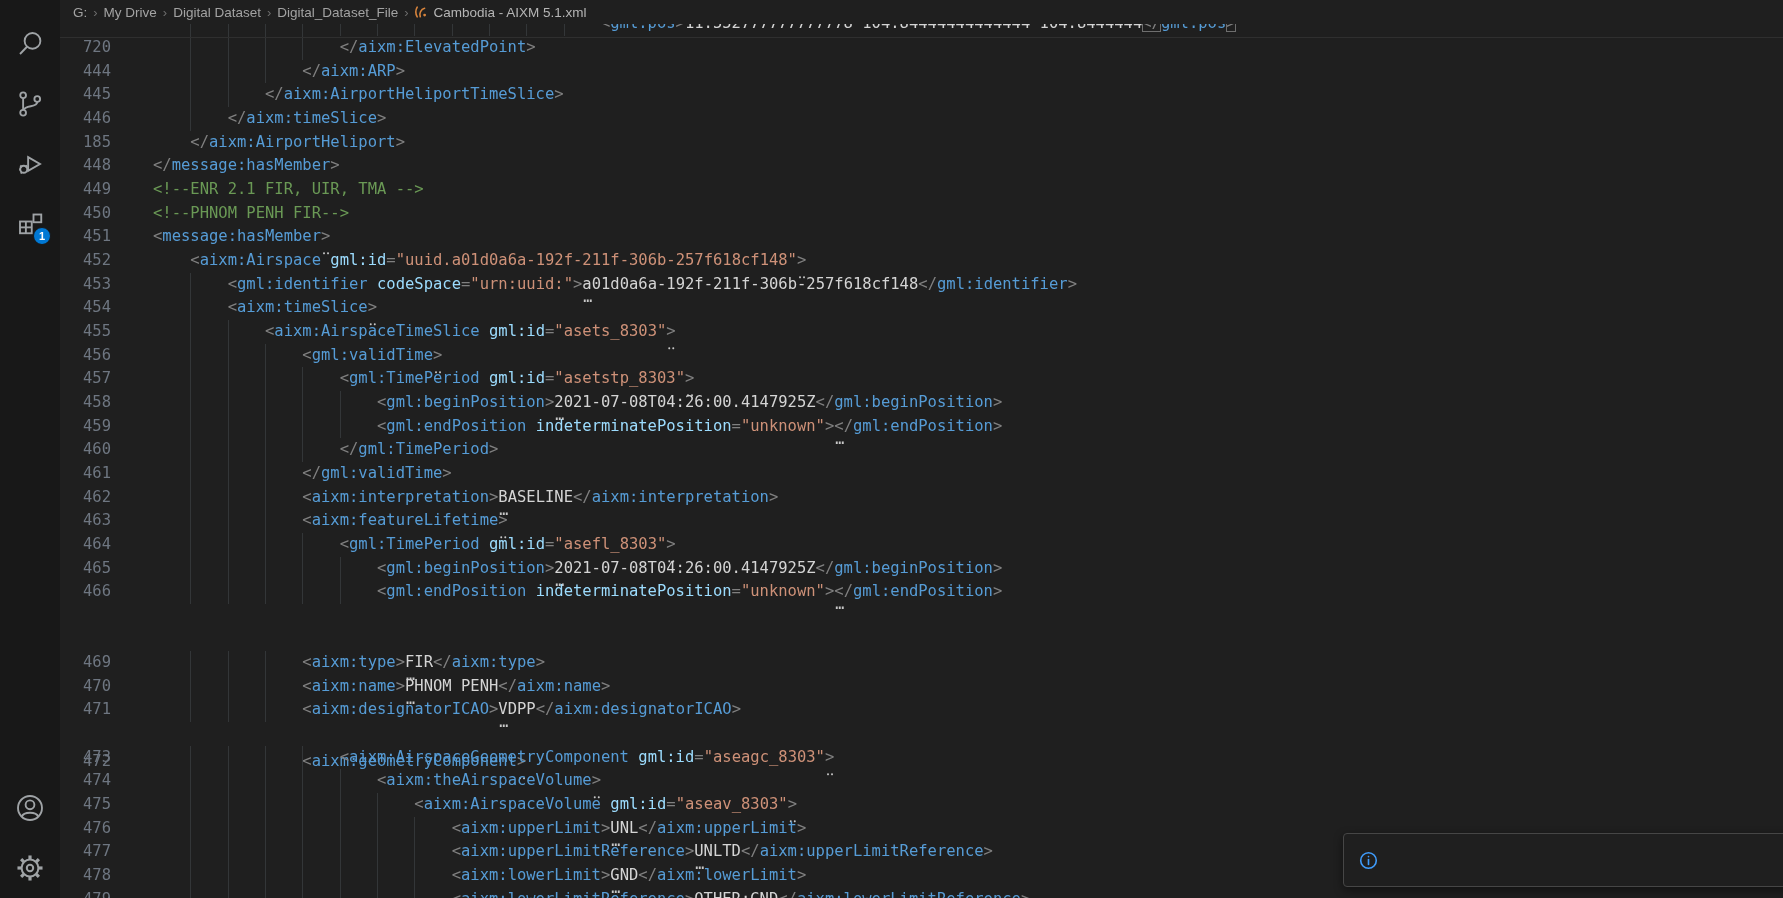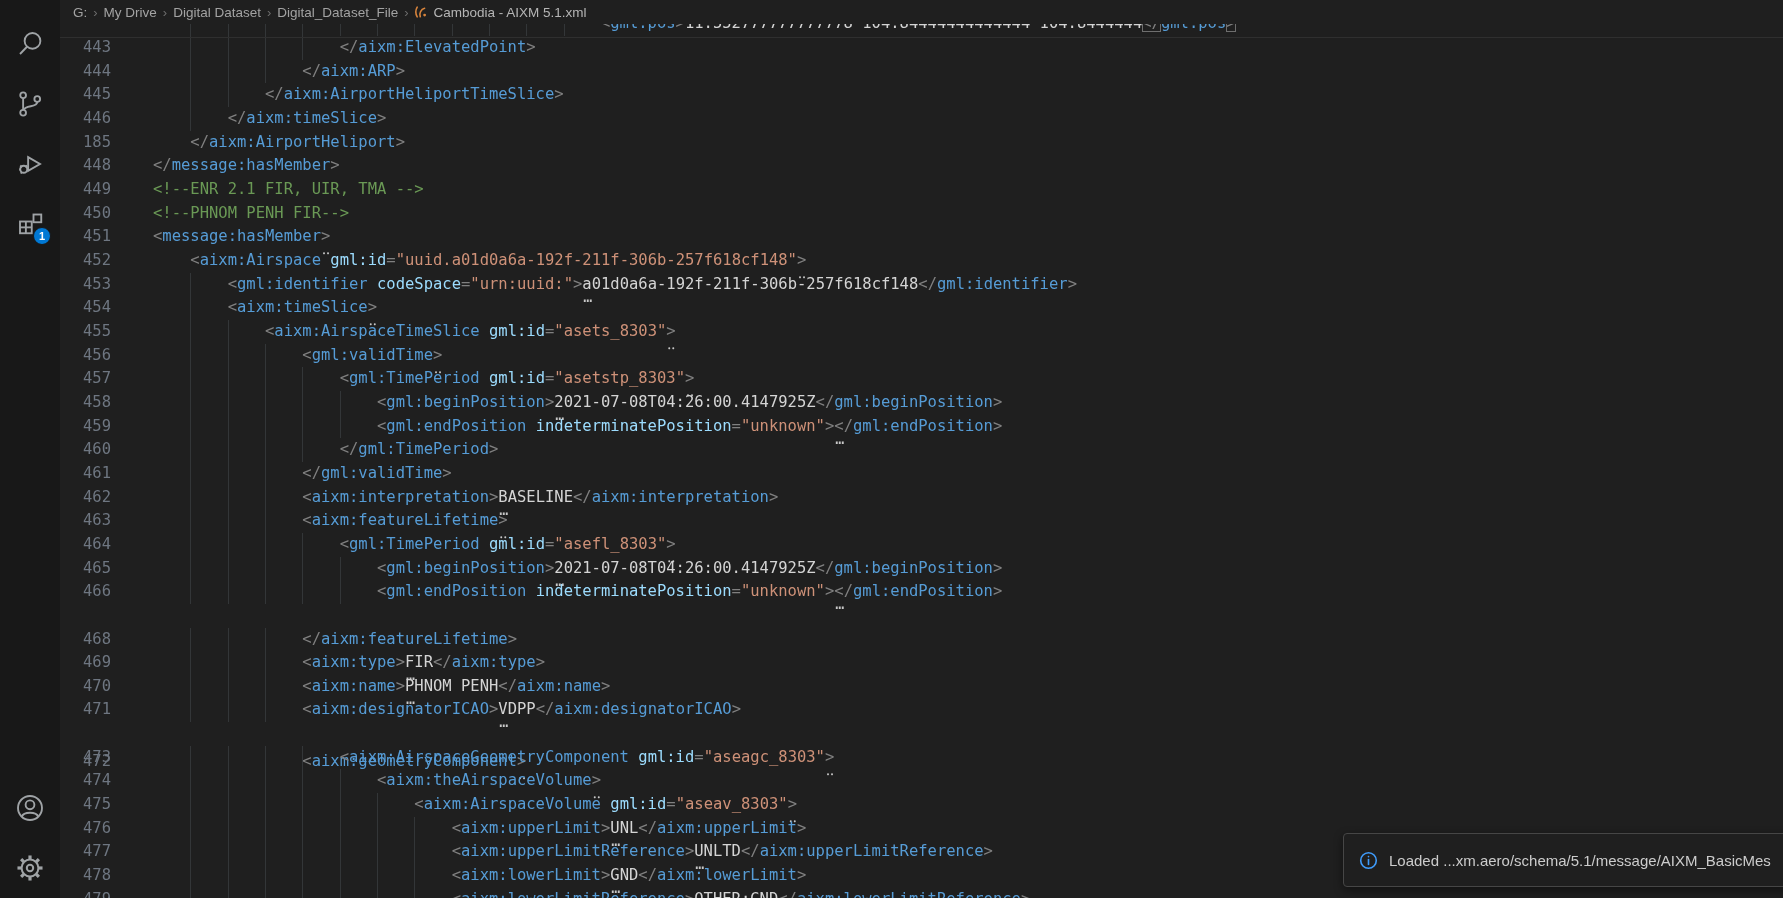--- a/index.html
+++ b/index.html
@@ -144,21 +144,21 @@
       <path d="M6 13.5 a 7.5 7.5 0 0 1 5 -9.8"></path>
       <circle cx="11" cy="11.5" r="1.6" fill="#d8843c" stroke="none"></circle>
     </svg>
     <span>Cambodia - AIXM 5.1.xml</span>
   </span>
 </div>
 
 <div id="sticky-border"></div>
 <div id="code-area">
     <div class="line" style="top: 12px;"><span class="num"></span><span class="code"><i class="guide" style="left: 4ch;"></i><i class="guide" style="left: 8ch;"></i><i class="guide" style="left: 12ch;"></i><i class="guide" style="left: 16ch;"></i><i class="guide" style="left: 20ch;"></i><i class="guide" style="left: 24ch;"></i><i class="guide" style="left: 28ch;"></i><i class="guide" style="left: 32ch;"></i><i class="guide" style="left: 36ch;"></i><i class="guide" style="left: 40ch;"></i><i class="guide" style="left: 44ch;"></i>                                                <span class="p">&lt;</span><span class="t">gml:pos</span><span class="p">&gt;</span><span class="x">11.552777777777778 104.84444444444444 104.8444444</span><span class="b">&lt;/</span><span class="t">gml:pos</span><span class="b">&gt;</span></span></div>
-    <div class="line" style="top: 36px;"><span class="num">443</span><span class="code"><i class="guide" style="left: 4ch;"></i><i class="guide" style="left: 8ch;"></i><i class="guide" style="left: 12ch;"></i><i class="guide" style="left: 16ch;"></i>                    <span class="p">&lt;/</span><span class="t">aixm:ElevatedPoint</span><span class="p">&gt;</span></span></div>
+    <div class="line" style="top: 36px;"><span class="num">720</span><span class="code"><i class="guide" style="left: 4ch;"></i><i class="guide" style="left: 8ch;"></i><i class="guide" style="left: 12ch;"></i><i class="guide" style="left: 16ch;"></i>                    <span class="p">&lt;/</span><span class="t">aixm:ElevatedPoint</span><span class="p">&gt;</span></span></div>
     <div class="line" style="top: 59.66px;"><span class="num">444</span><span class="code"><i class="guide" style="left: 4ch;"></i><i class="guide" style="left: 8ch;"></i><i class="guide" style="left: 12ch;"></i>                <span class="p">&lt;/</span><span class="t">aixm:ARP</span><span class="p">&gt;</span></span></div>
     <div class="line" style="top: 83.32px;"><span class="num">445</span><span class="code"><i class="guide" style="left: 4ch;"></i><i class="guide" style="left: 8ch;"></i>            <span class="p">&lt;/</span><span class="t">aixm:AirportHeliportTimeSlice</span><span class="p">&gt;</span></span></div>
     <div class="line" style="top: 106.98px;"><span class="num">446</span><span class="code"><i class="guide" style="left: 4ch;"></i>        <span class="p">&lt;/</span><span class="t">aixm:timeSlice</span><span class="p">&gt;</span></span></div>
     <div class="line" style="top: 130.64px;"><span class="num">185</span><span class="code">    <span class="p">&lt;/</span><span class="t">aixm:AirportHeliport</span><span class="p">&gt;</span></span></div>
     <div class="line" style="top: 154.3px; text-decoration: underline;"><span class="num">448</span><span class="code"><span class="p">&lt;/</span><span class="t">message:hasMember</span><span class="p">&gt;</span></span></div>
     <div class="line" style="top: 177.96px;"><span class="num">449</span><span class="code"><span class="c">&lt;!--ENR 2.1 FIR, UIR, TMA --&gt;</span></span></div>
     <div class="line" style="top: 201.62px;"><span class="num">450</span><span class="code"><span class="c">&lt;!--PHNOM PENH FIR--&gt;</span></span></div>
     <div class="line" style="top: 225.28px;"><span class="num">451</span><span class="code"><span class="p">&lt;</span><span class="t">message:hasMember</span><span class="p d" data-d="‥">&gt;</span></span></div>
     <div class="line" style="top: 248.94px;"><span class="num">452</span><span class="code">    <span class="p">&lt;</span><span class="t">aixm:Airspace</span><span class="x"> </span><span class="a">gml:id</span><span class="p">=</span><span class="q">"uuid.a01d0a6a-192f-211f-306b-257f618cf148"</span><span class="p d" data-d="‥">&gt;</span></span></div>
     <div class="line" style="top: 272.6px;"><span class="num">453</span><span class="code"><i class="guide" style="left: 4ch;"></i>        <span class="p">&lt;</span><span class="t">gml:identifier</span><span class="x"> </span><span class="a">codeSpace</span><span class="p">=</span><span class="q">"urn:uuid:"</span><span class="p">&gt;</span><span class="x d" data-d="…">a01d0a6a-192f-211f-306b-257f618cf148</span><span class="p">&lt;/</span><span class="t">gml:identifier</span><span class="p">&gt;</span></span></div>
@@ -168,34 +168,32 @@
     <div class="line" style="top: 367.24px;"><span class="num">457</span><span class="code"><i class="guide" style="left: 4ch;"></i><i class="guide" style="left: 8ch;"></i><i class="guide" style="left: 12ch;"></i><i class="guide" style="left: 16ch;"></i>                    <span class="p">&lt;</span><span class="t">gml:TimePeriod</span><span class="x"> </span><span class="a">gml:id</span><span class="p">=</span><span class="q">"asetstp_8303"</span><span class="p d" data-d="‥">&gt;</span></span></div>
     <div class="line" style="top: 390.9px;"><span class="num">458</span><span class="code"><i class="guide" style="left: 4ch;"></i><i class="guide" style="left: 8ch;"></i><i class="guide" style="left: 12ch;"></i><i class="guide" style="left: 16ch;"></i><i class="guide" style="left: 20ch;"></i>                        <span class="p">&lt;</span><span class="t">gml:beginPosition</span><span class="p">&gt;</span><span class="x d" data-d="…">2021-07-08T04:26:00.4147925Z</span><span class="p">&lt;/</span><span class="t">gml:beginPosition</span><span class="p">&gt;</span></span></div>
     <div class="line" style="top: 414.56px;"><span class="num">459</span><span class="code"><i class="guide" style="left: 4ch;"></i><i class="guide" style="left: 8ch;"></i><i class="guide" style="left: 12ch;"></i><i class="guide" style="left: 16ch;"></i><i class="guide" style="left: 20ch;"></i>                        <span class="p">&lt;</span><span class="t">gml:endPosition</span><span class="x"> </span><span class="a">indeterminatePosition</span><span class="p">=</span><span class="q">"unknown"</span><span class="p">&gt;</span><span class="p d" data-d="…">&lt;/</span><span class="t">gml:endPosition</span><span class="p">&gt;</span></span></div>
     <div class="line" style="top: 438.22px;"><span class="num">460</span><span class="code"><i class="guide" style="left: 4ch;"></i><i class="guide" style="left: 8ch;"></i><i class="guide" style="left: 12ch;"></i><i class="guide" style="left: 16ch;"></i>                    <span class="p">&lt;/</span><span class="t">gml:TimePeriod</span><span class="p">&gt;</span></span></div>
     <div class="line" style="top: 461.88px;"><span class="num">461</span><span class="code"><i class="guide" style="left: 4ch;"></i><i class="guide" style="left: 8ch;"></i><i class="guide" style="left: 12ch;"></i>                <span class="p">&lt;/</span><span class="t">gml:validTime</span><span class="p">&gt;</span></span></div>
     <div class="line" style="top: 485.54px;"><span class="num">462</span><span class="code"><i class="guide" style="left: 4ch;"></i><i class="guide" style="left: 8ch;"></i><i class="guide" style="left: 12ch;"></i>                <span class="p">&lt;</span><span class="t">aixm:interpretation</span><span class="p">&gt;</span><span class="x d" data-d="…">BASELINE</span><span class="p">&lt;/</span><span class="t">aixm:interpretation</span><span class="p">&gt;</span></span></div>
     <div class="line" style="top: 509.2px;"><span class="num">463</span><span class="code"><i class="guide" style="left: 4ch;"></i><i class="guide" style="left: 8ch;"></i><i class="guide" style="left: 12ch;"></i>                <span class="p">&lt;</span><span class="t">aixm:featureLifetime</span><span class="p d" data-d="‥">&gt;</span></span></div>
     <div class="line" style="top: 532.86px;"><span class="num">464</span><span class="code"><i class="guide" style="left: 4ch;"></i><i class="guide" style="left: 8ch;"></i><i class="guide" style="left: 12ch;"></i><i class="guide" style="left: 16ch;"></i>                    <span class="p">&lt;</span><span class="t">gml:TimePeriod</span><span class="x"> </span><span class="a">gml:id</span><span class="p">=</span><span class="q">"asefl_8303"</span><span class="p d" data-d="‥">&gt;</span></span></div>
     <div class="line" style="top: 556.52px;"><span class="num">465</span><span class="code"><i class="guide" style="left: 4ch;"></i><i class="guide" style="left: 8ch;"></i><i class="guide" style="left: 12ch;"></i><i class="guide" style="left: 16ch;"></i><i class="guide" style="left: 20ch;"></i>                        <span class="p">&lt;</span><span class="t">gml:beginPosition</span><span class="p">&gt;</span><span class="x d" data-d="…">2021-07-08T04:26:00.4147925Z</span><span class="p">&lt;/</span><span class="t">gml:beginPosition</span><span class="p">&gt;</span></span></div>
     <div class="line" style="top: 580.18px;"><span class="num">466</span><span class="code"><i class="guide" style="left: 4ch;"></i><i class="guide" style="left: 8ch;"></i><i class="guide" style="left: 12ch;"></i><i class="guide" style="left: 16ch;"></i><i class="guide" style="left: 20ch;"></i>                        <span class="p">&lt;</span><span class="t">gml:endPosition</span><span class="x"> </span><span class="a">indeterminatePosition</span><span class="p">=</span><span class="q">"unknown"</span><span class="p">&gt;</span><span class="p d" data-d="…">&lt;/</span><span class="t">gml:endPosition</span><span class="p">&gt;</span></span></div>
-    <div class="line" style="top: 627.5px;"><span class="num">468</span><span class="code"><i class="guide" style="left: 4ch;"></i><i class="guide" style="left: 8ch;"></i><i class="guide" style="left: 12ch;"></i>                <span class="p">&lt;/</span><span class="t">aixm:featureLifetime</span><span class="p">&gt;</span></span></div>
     <div class="line" style="top: 651.16px;"><span class="num">469</span><span class="code"><i class="guide" style="left: 4ch;"></i><i class="guide" style="left: 8ch;"></i><i class="guide" style="left: 12ch;"></i>                <span class="p">&lt;</span><span class="t">aixm:type</span><span class="p">&gt;</span><span class="x d" data-d="…">FIR</span><span class="p">&lt;/</span><span class="t">aixm:type</span><span class="p">&gt;</span></span></div>
     <div class="line" style="top: 674.82px;"><span class="num">470</span><span class="code"><i class="guide" style="left: 4ch;"></i><i class="guide" style="left: 8ch;"></i><i class="guide" style="left: 12ch;"></i>                <span class="p">&lt;</span><span class="t">aixm:name</span><span class="p">&gt;</span><span class="x d" data-d="…">PHNOM PENH</span><span class="p">&lt;/</span><span class="t">aixm:name</span><span class="p">&gt;</span></span></div>
     <div class="line" style="top: 698.48px;"><span class="num">471</span><span class="code"><i class="guide" style="left: 4ch;"></i><i class="guide" style="left: 8ch;"></i><i class="guide" style="left: 12ch;"></i>                <span class="p">&lt;</span><span class="t">aixm:designatorICAO</span><span class="p">&gt;</span><span class="x d" data-d="…">VDPP</span><span class="p">&lt;/</span><span class="t">aixm:designatorICAO</span><span class="p">&gt;</span></span></div>
     <div class="line" style="top: 722.14px; margin-top: 28px;"><span class="num">472</span><span class="code"><i class="guide" style="left: 4ch;"></i><i class="guide" style="left: 8ch;"></i><i class="guide" style="left: 12ch;"></i>                <span class="p">&lt;</span><span class="t">aixm:geometryComponent</span><span class="p d" data-d="‥">&gt;</span></span></div>
     <div class="line" style="top: 745.8px;"><span class="num">473</span><span class="code"><i class="guide" style="left: 4ch;"></i><i class="guide" style="left: 8ch;"></i><i class="guide" style="left: 12ch;"></i><i class="guide" style="left: 16ch;"></i>                    <span class="p">&lt;</span><span class="t">aixm:AirspaceGeometryComponent</span><span class="x"> </span><span class="a">gml:id</span><span class="p">=</span><span class="q">"aseagc_8303"</span><span class="p d" data-d="‥">&gt;</span></span></div>
     <div class="line" style="top: 769.46px;"><span class="num">474</span><span class="code"><i class="guide" style="left: 4ch;"></i><i class="guide" style="left: 8ch;"></i><i class="guide" style="left: 12ch;"></i><i class="guide" style="left: 16ch;"></i><i class="guide" style="left: 20ch;"></i>                        <span class="p">&lt;</span><span class="t">aixm:theAirspaceVolume</span><span class="p d" data-d="‥">&gt;</span></span></div>
     <div class="line" style="top: 793.12px;"><span class="num">475</span><span class="code"><i class="guide" style="left: 4ch;"></i><i class="guide" style="left: 8ch;"></i><i class="guide" style="left: 12ch;"></i><i class="guide" style="left: 16ch;"></i><i class="guide" style="left: 20ch;"></i><i class="guide" style="left: 24ch;"></i>                            <span class="p">&lt;</span><span class="t">aixm:AirspaceVolume</span><span class="x"> </span><span class="a">gml:id</span><span class="p">=</span><span class="q">"aseav_8303"</span><span class="p d" data-d="‥">&gt;</span></span></div>
     <div class="line" style="top: 816.78px;"><span class="num">476</span><span class="code"><i class="guide" style="left: 4ch;"></i><i class="guide" style="left: 8ch;"></i><i class="guide" style="left: 12ch;"></i><i class="guide" style="left: 16ch;"></i><i class="guide" style="left: 20ch;"></i><i class="guide" style="left: 24ch;"></i><i class="guide" style="left: 28ch;"></i>                                <span class="p">&lt;</span><span class="t">aixm:upperLimit</span><span class="p">&gt;</span><span class="x d" data-d="…">UNL</span><span class="p">&lt;/</span><span class="t">aixm:upperLimit</span><span class="p">&gt;</span></span></div>
     <div class="line" style="top: 840.44px;"><span class="num">477</span><span class="code"><i class="guide" style="left: 4ch;"></i><i class="guide" style="left: 8ch;"></i><i class="guide" style="left: 12ch;"></i><i class="guide" style="left: 16ch;"></i><i class="guide" style="left: 20ch;"></i><i class="guide" style="left: 24ch;"></i><i class="guide" style="left: 28ch;"></i>                                <span class="p">&lt;</span><span class="t">aixm:upperLimitReference</span><span class="p">&gt;</span><span class="x d" data-d="…">UNLTD</span><span class="p">&lt;/</span><span class="t">aixm:upperLimitReference</span><span class="p">&gt;</span></span></div>
     <div class="line" style="top: 864.1px;"><span class="num">478</span><span class="code"><i class="guide" style="left: 4ch;"></i><i class="guide" style="left: 8ch;"></i><i class="guide" style="left: 12ch;"></i><i class="guide" style="left: 16ch;"></i><i class="guide" style="left: 20ch;"></i><i class="guide" style="left: 24ch;"></i><i class="guide" style="left: 28ch;"></i>                                <span class="p">&lt;</span><span class="t">aixm:lowerLimit</span><span class="p">&gt;</span><span class="x d" data-d="…">GND</span><span class="p">&lt;/</span><span class="t">aixm:lowerLimit</span><span class="p">&gt;</span></span></div>
     <div class="line" style="top: 887.76px;"><span class="num">479</span><span class="code"><i class="guide" style="left: 4ch;"></i><i class="guide" style="left: 8ch;"></i><i class="guide" style="left: 12ch;"></i><i class="guide" style="left: 16ch;"></i><i class="guide" style="left: 20ch;"></i><i class="guide" style="left: 24ch;"></i><i class="guide" style="left: 28ch;"></i>                                <span class="p">&lt;</span><span class="t">aixm:lowerLimitReference</span><span class="p">&gt;</span><span class="x">OTHER:GND</span><span class="p">&lt;/</span><span class="t">aixm:lowerLimitReference</span><span class="p">&gt;</span></span></div>
   </div>
 
 <div id="notification">
   <svg width="19" height="19" viewBox="0 0 20 20" fill="none" stroke="#3f9bfa" stroke-width="1.7" stroke-linecap="round">
     <circle cx="10" cy="10" r="8.2"></circle>
     <line x1="10" y1="9" x2="10" y2="14.2"></line>
     <line x1="10" y1="5.8" x2="10" y2="6"></line>
   </svg>
-  <span>Loaded ...xm.aero/schema/5.1/message/AIXM_BasicMes</span>
 </div>
 
 </body></html>

